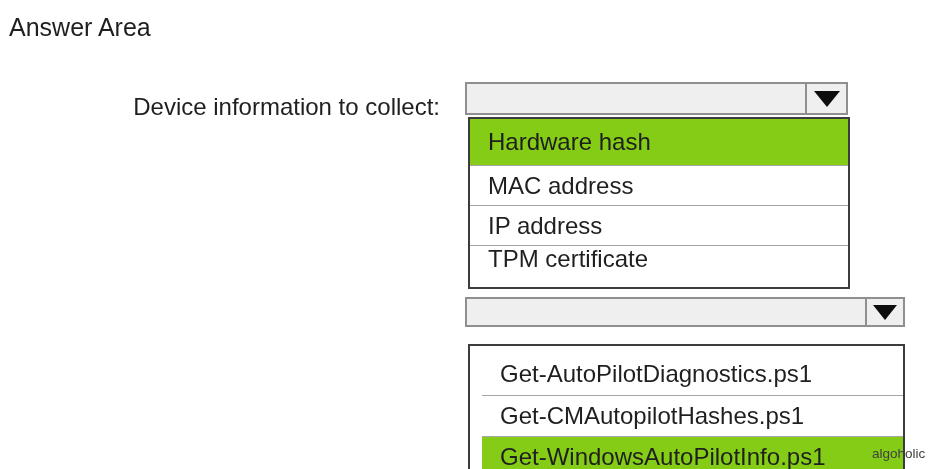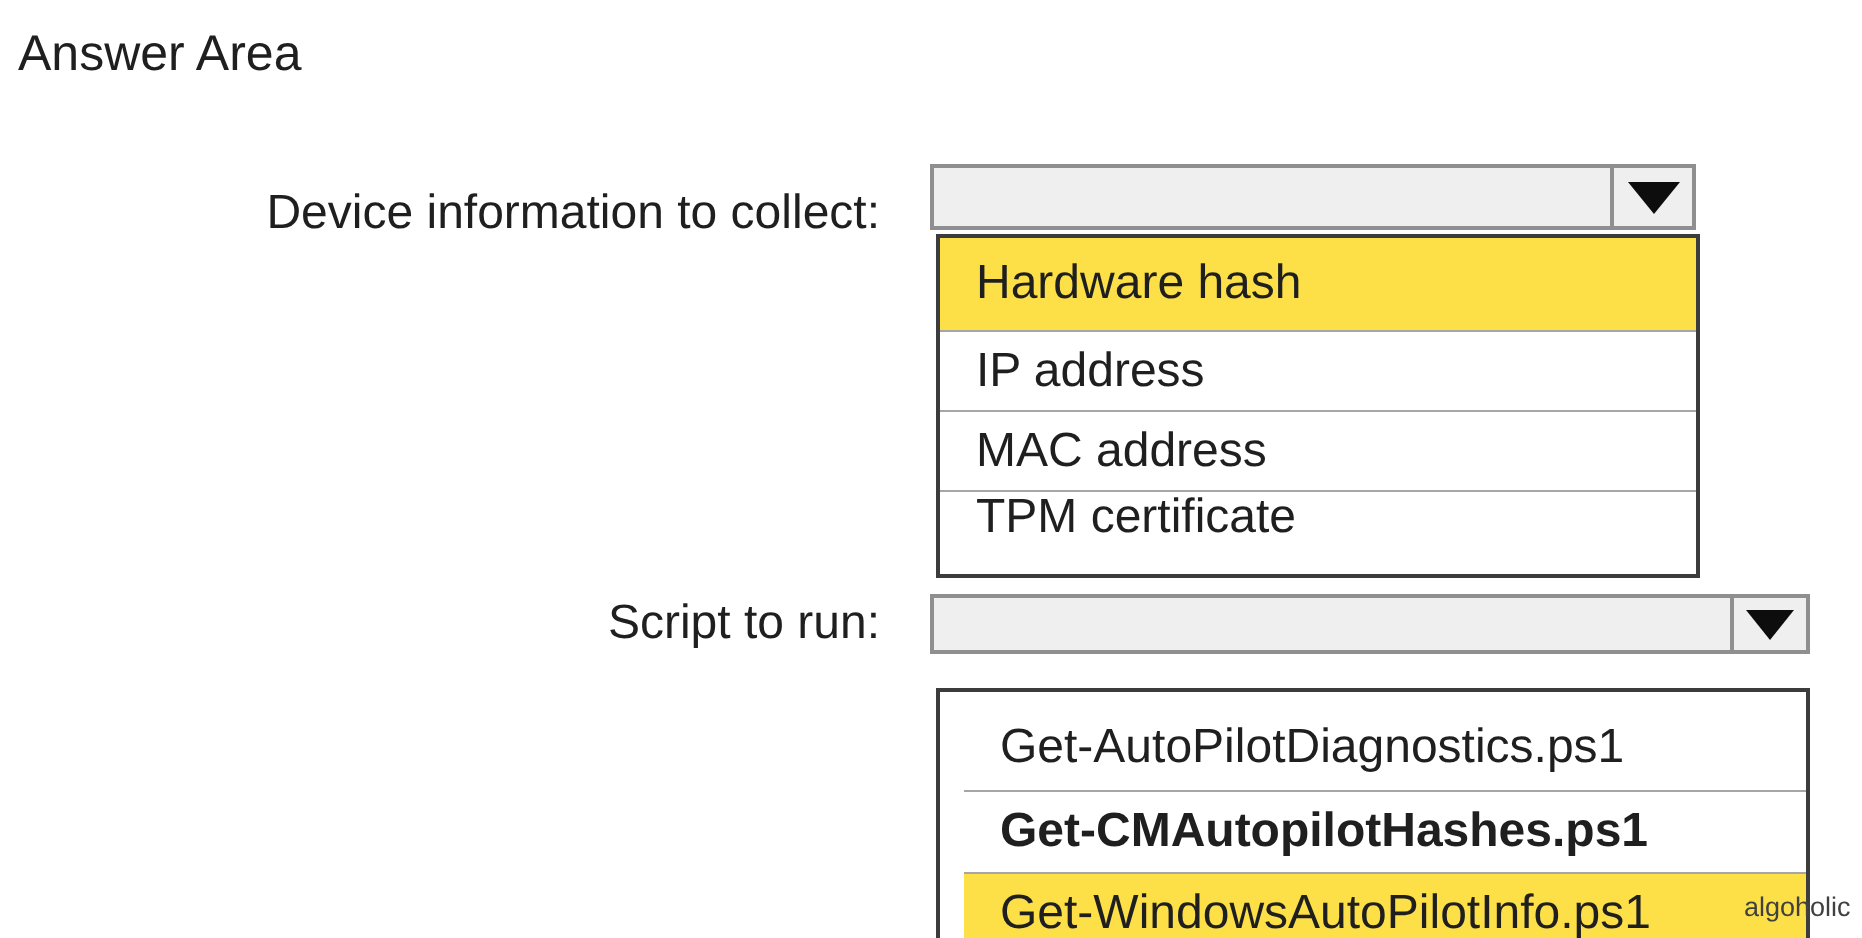--- a/index.html
+++ b/index.html
@@ -74,29 +74,29 @@
     display: flex;
     align-items: center;
     padding-left: 18px;
     font-size: 24px;
     border-top: 1px solid #a6a6a6;
     box-sizing: border-box;
     white-space: nowrap;
     cursor: default;
   }
   .listbox .option:first-child { border-top: none; }
-  .option.selected { background: #fde047; }
+  .option.selected { background: #84cc16; }
 
   .list1 .option:nth-child(1) { height: 46px; }
   .list1 .option:nth-child(2) { height: 40px; }
   .list1 .option:nth-child(3) { height: 40px; }
   .list1 .option:nth-child(4) { height: 26px; }
 
   .list2 .option:nth-child(1) { height: 43px; }
-  .list2 .option:nth-child(2) { height: 41px; font-weight: bold; }
+  .list2 .option:nth-child(2) { height: 41px; }
   .list2 .option:nth-child(3) { height: 41px; }
 
   .watermark {
     position: absolute;
     left: 872px;
     top: 446px;
     font-size: 13.5px;
     color: #404040;
     z-index: 5;
   }
@@ -112,26 +112,25 @@
 
   <div class="combo c1">
     <div class="combo-value"></div>
     <div class="combo-arrow-zone">
       <div class="triangle"></div>
     </div>
   </div>
 
   <div class="listbox list1">
     <div class="option selected">Hardware hash</div>
+    <div class="option">MAC address</div>
     <div class="option">IP address</div>
-    <div class="option">MAC address</div>
     <div class="option">TPM certificate</div>
   </div>
 
-  <div class="q-label l2">Script to run:</div>
 
   <div class="combo c2">
     <div class="combo-value"></div>
     <div class="combo-arrow-zone">
       <div class="triangle"></div>
     </div>
   </div>
 
   <div class="listbox list2">
     <div class="option">Get-AutoPilotDiagnostics.ps1</div>

